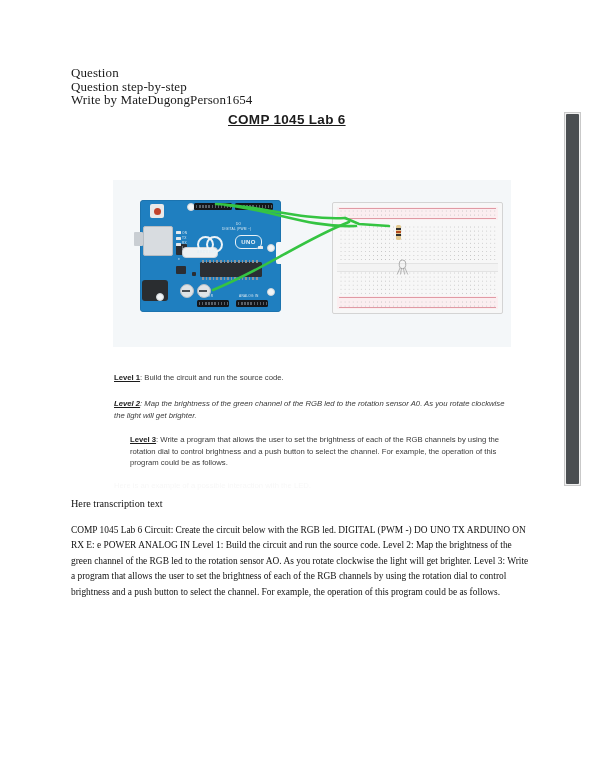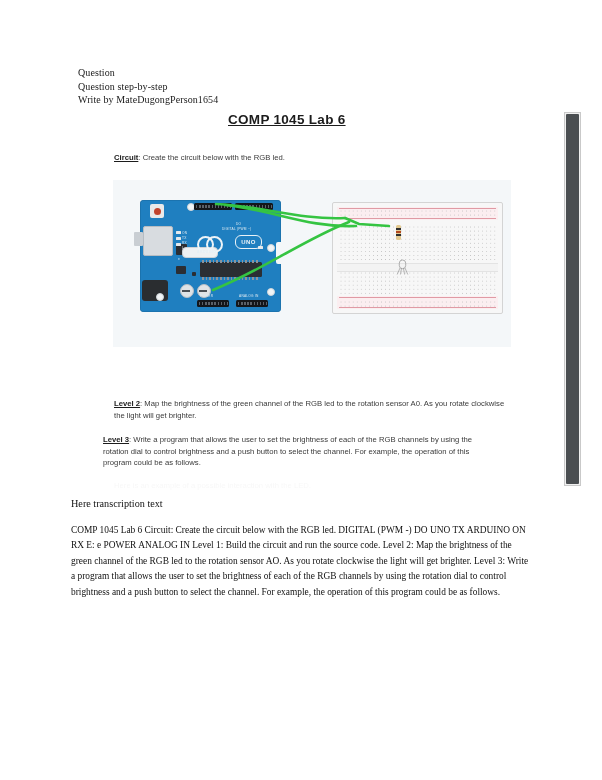--- a/index.html
+++ b/index.html
@@ -12,24 +12,24 @@
     height: 780px;
     position: relative;
     overflow: hidden;
     font-family: "Liberation Serif", serif;
     color: #111111;
   }
 
   
   .meta-block {
     position: absolute;
-    left: 78px;
+    left: 71px;
     top: 66px;
     font-family: "Liberation Serif", serif;
-    font-size: 10px;
+    font-size: 13px;
     line-height: 13.5px;
     color: #1a1a1a;
     letter-spacing: 0.1px;
   }
   .meta-block div { white-space: nowrap; }
 
   
   .doc-scrollbar-track {
     position: absolute;
     left: 564px;
@@ -80,22 +80,22 @@
     line-height: 11.5px;
     color: #3a3a3a;
   }
   .q-line b {
     color: #1c1c1c;
     text-decoration: underline;
     font-weight: bold;
   }
   .q-circuit-line { left: 43px; top: 44px; width: 400px; }
   .q-level1 { left: 43px; top: 264px; width: 400px; }
-  .q-level2 { left: 43px; top: 290px; width: 392px; }
-  .q-level3 { left: 32px; top: 326px; width: 392px; }
+  .q-level2 { left: 43px; top: 290px; width: 392px; font-style: italic; }
+  .q-level3 { left: 59px; top: 326px; width: 392px; }
   .q-fade {
     left: 43px; top: 372px; width: 392px;
     color: #f2f2f2;
     opacity: 0.55;
   }
 
   
   .circuit-fig {
     position: absolute;
     left: 42px;
@@ -406,23 +406,20 @@
   <div>Write by MateDugongPerson1654</div>
 </div>
 
 <div class="doc-scrollbar-track"></div>
 <div class="doc-scrollbar-thumb"></div>
 
 <div class="qimage">
 
   <div class="q-title">COMP 1045 Lab 6</div>
 
-  <div class="q-line q-circuit-line">
-    <b>Circuit</b><span>: Create the circuit below with the RGB led.</span>
-  </div>
 
   <div class="circuit-fig">
 
     <div class="arduino">
       <div class="ard-notch"></div>
       <div class="usb"></div>
       <div class="usb-tab"></div>
       <div class="barrel"></div>
       <div class="reset-btn"></div>
 
@@ -509,20 +506,23 @@
     </div>
 
     <svg class="wires" viewBox="0 0 398 167">
       <path d="M 103 24 C 150 26 185 40 232 38" fill="none" stroke="#35c442" stroke-width="2.6" stroke-linecap="round"></path>
       <path d="M 112 25 C 160 30 195 48 243 46" fill="none" stroke="#35c442" stroke-width="2.6" stroke-linecap="round"></path>
       <path d="M 100 110 C 150 90 190 60 236 42" fill="none" stroke="#35c442" stroke-width="2.6" stroke-linecap="round"></path>
       <path d="M 232 38 L 246 44 L 276 46" fill="none" stroke="#35c442" stroke-width="2.6" stroke-linecap="round"></path>
     </svg>
   </div>
 
+  <div class="q-line q-level1">
+    <b>Level 1</b><span>: Build the circuit and run the source code.</span>
+  </div>
 
   <div class="q-line q-level2">
     <b>Level 2</b><span>: Map the brightness of the green channel of the RGB led to the rotation sensor A0. As you rotate clockwise the light will get brighter.</span>
   </div>
 
   <div class="q-line q-level3">
     <b>Level 3</b><span>:  Write a program that allows the user to set the brightness of each of the RGB channels by using the rotation dial to control brightness and a push button to select the channel. For example, the operation of this program could be as follows.</span>
   </div>
 
   <div class="q-line q-fade">Here is an example of a possible interaction with the LED.</div>

